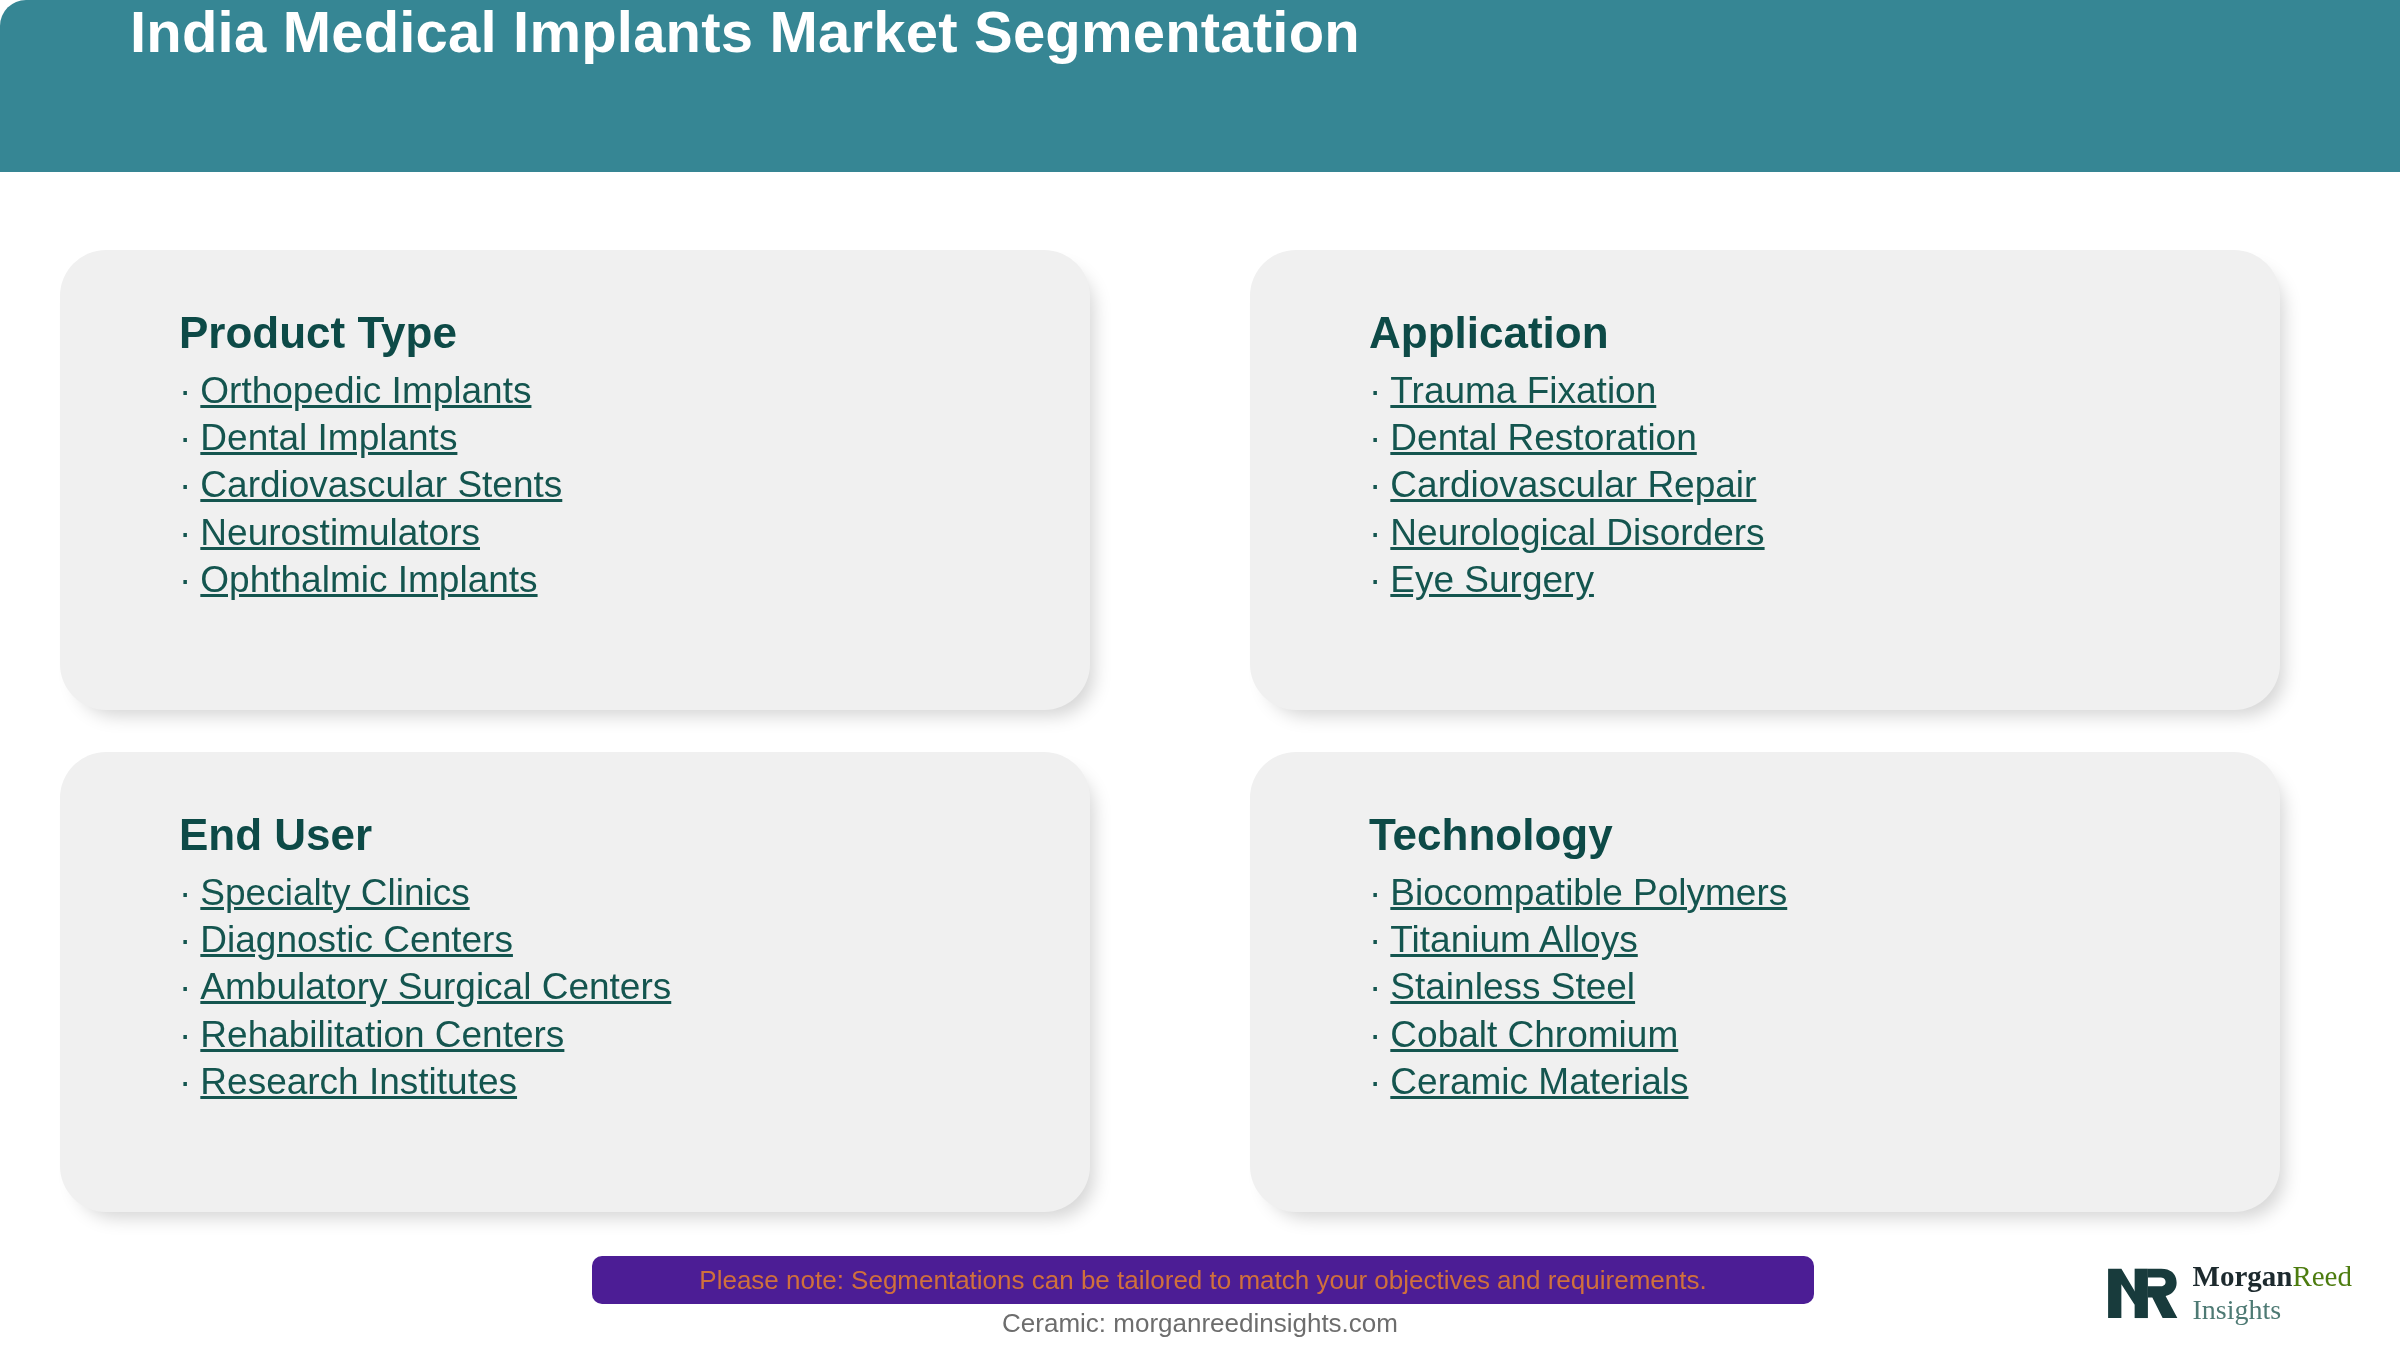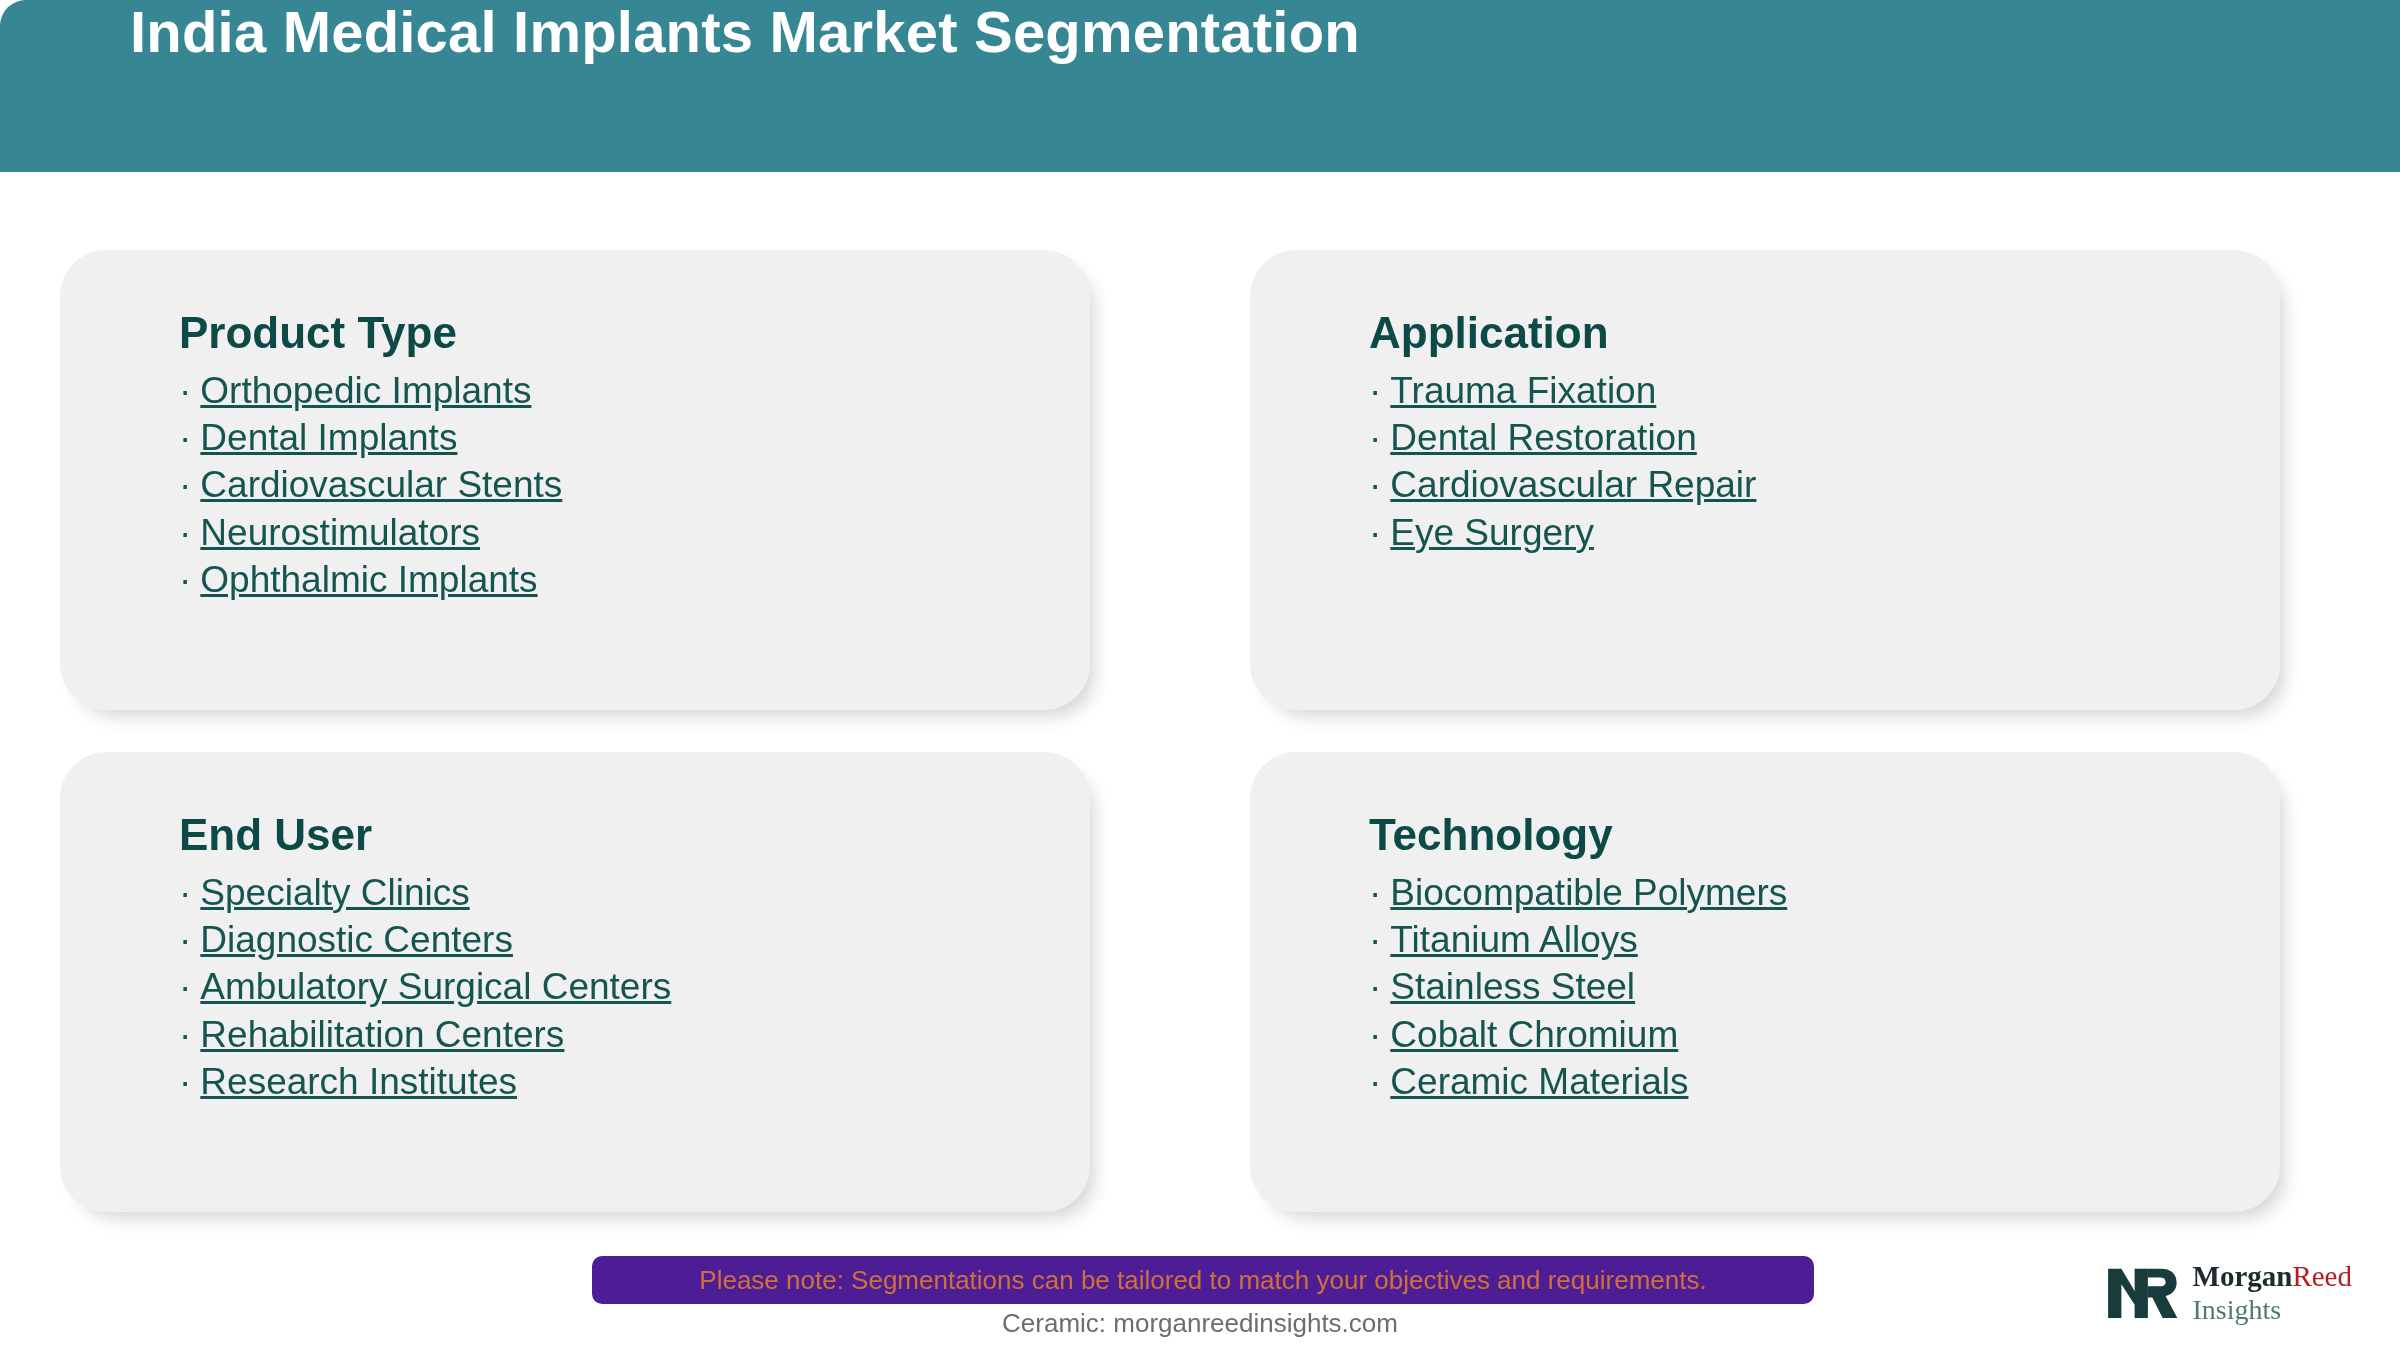--- a/index.html
+++ b/index.html
@@ -138,21 +138,21 @@
   .logo-line1 {
     font-family: "Liberation Serif", serif;
     font-size: 29px;
     white-space: nowrap;
   }
   .logo-morgan {
     color: #1d2a2e;
     font-weight: bold;
   }
   .logo-reed {
-    color: #b91c1c;
+    color: #4d7c0f;
     font-weight: normal;
   }
   .logo-line2 {
     font-family: "Liberation Serif", serif;
     font-size: 28px;
     color: #4e7a74;
     margin-top: 5px;
     white-space: nowrap;
   }
 </style>
@@ -175,20 +175,21 @@
       <li><span class="bullet">·</span><span>Ophthalmic Implants</span></li>
     </ul>
   </div>
 
   <div class="card">
     <div class="card-title">Application</div>
     <ul class="card-list">
       <li><span class="bullet">·</span><span>Trauma Fixation</span></li>
       <li><span class="bullet">·</span><span>Dental Restoration</span></li>
       <li><span class="bullet">·</span><span>Cardiovascular Repair</span></li>
+      <li><span class="bullet">·</span><span>Neurological Disorders</span></li>
       <li><span class="bullet">·</span><span>Eye Surgery</span></li>
     </ul>
   </div>
 
   <div class="card">
     <div class="card-title">End User</div>
     <ul class="card-list">
       <li><span class="bullet">·</span><span>Specialty Clinics</span></li>
       <li><span class="bullet">·</span><span>Diagnostic Centers</span></li>
       <li><span class="bullet">·</span><span>Ambulatory Surgical Centers</span></li>

